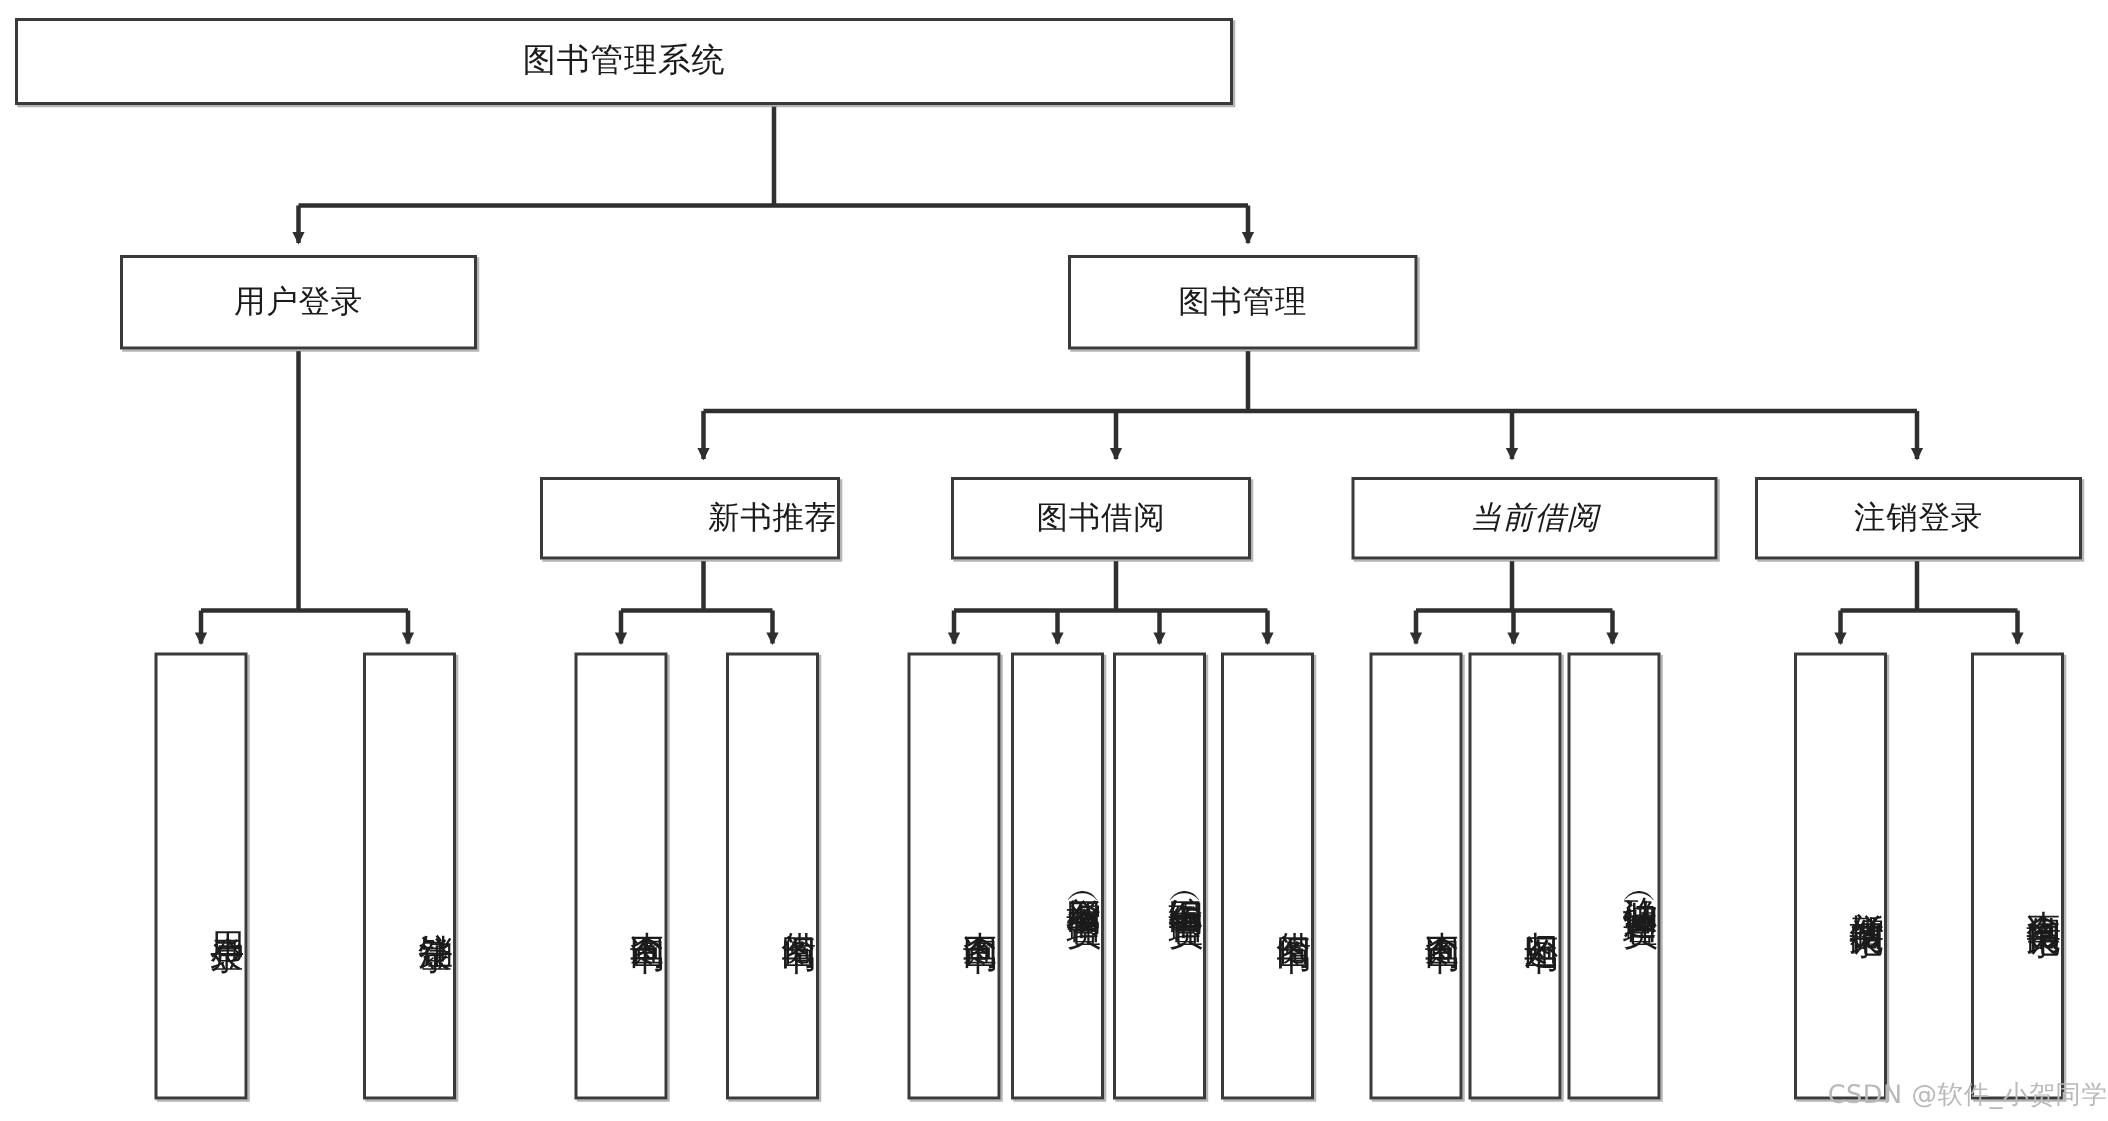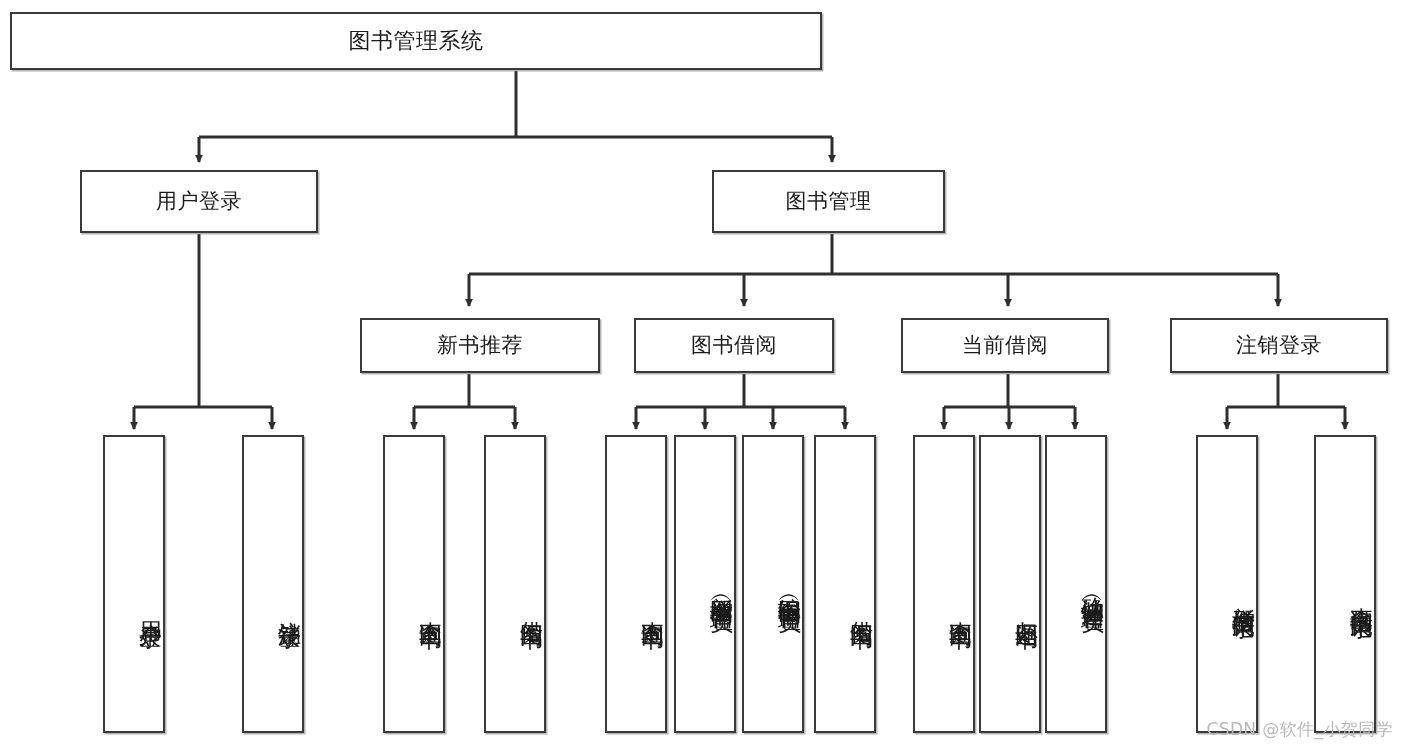--- a/index.html
+++ b/index.html
@@ -57,21 +57,21 @@
     letter-spacing: 2px;
   }
   .node-v.start-top {
     padding-top: 8px;
   }
   .label {
     display: block;
   }
   .watermark {
     position: absolute;
-    right: 12px;
+    right: 0;
     bottom: 6px;
     font-size: 17px;
     color: #b9b9b9;
     letter-spacing: 0.4px;
     white-space: nowrap;
     user-select: none;
   }
 </style>
 </head>
 <body>
@@ -148,29 +148,29 @@
   </div>
 
   <div class="node node-h" style="left:80px; top:170px; width:238px; height:63px;">
     <span class="label">用户登录</span>
   </div>
 
   <div class="node node-h" style="left:712px; top:170px; width:233px; height:63px;">
     <span class="label">图书管理</span>
   </div>
 
-  <div class="node node-h" style="left:360px; top:318px; width:240px; height:55px;">
+  <div class="node node-h" style="left:360px; top:318px; width:200px; height:55px;justify-content:flex-end;">
     <span class="label">新书推荐</span>
   </div>
 
   <div class="node node-h" style="left:634px; top:318px; width:200px; height:55px;">
     <span class="label">图书借阅</span>
   </div>
 
-  <div class="node node-h" style="left:901px; top:318px; width:208px; height:55px;">
+  <div class="node node-h" style="left:901px; top:318px; width:244px; height:55px;font-style:italic;">
     <span class="label">当前借阅</span>
   </div>
 
   <div class="node node-h" style="left:1170px; top:318px; width:218px; height:55px;">
     <span class="label">注销登录</span>
   </div>
 
   <div class="node node-v" style="left:103px; top:435px; width:62px; height:298px;">
     <span class="label">用户登录</span>
   </div>

